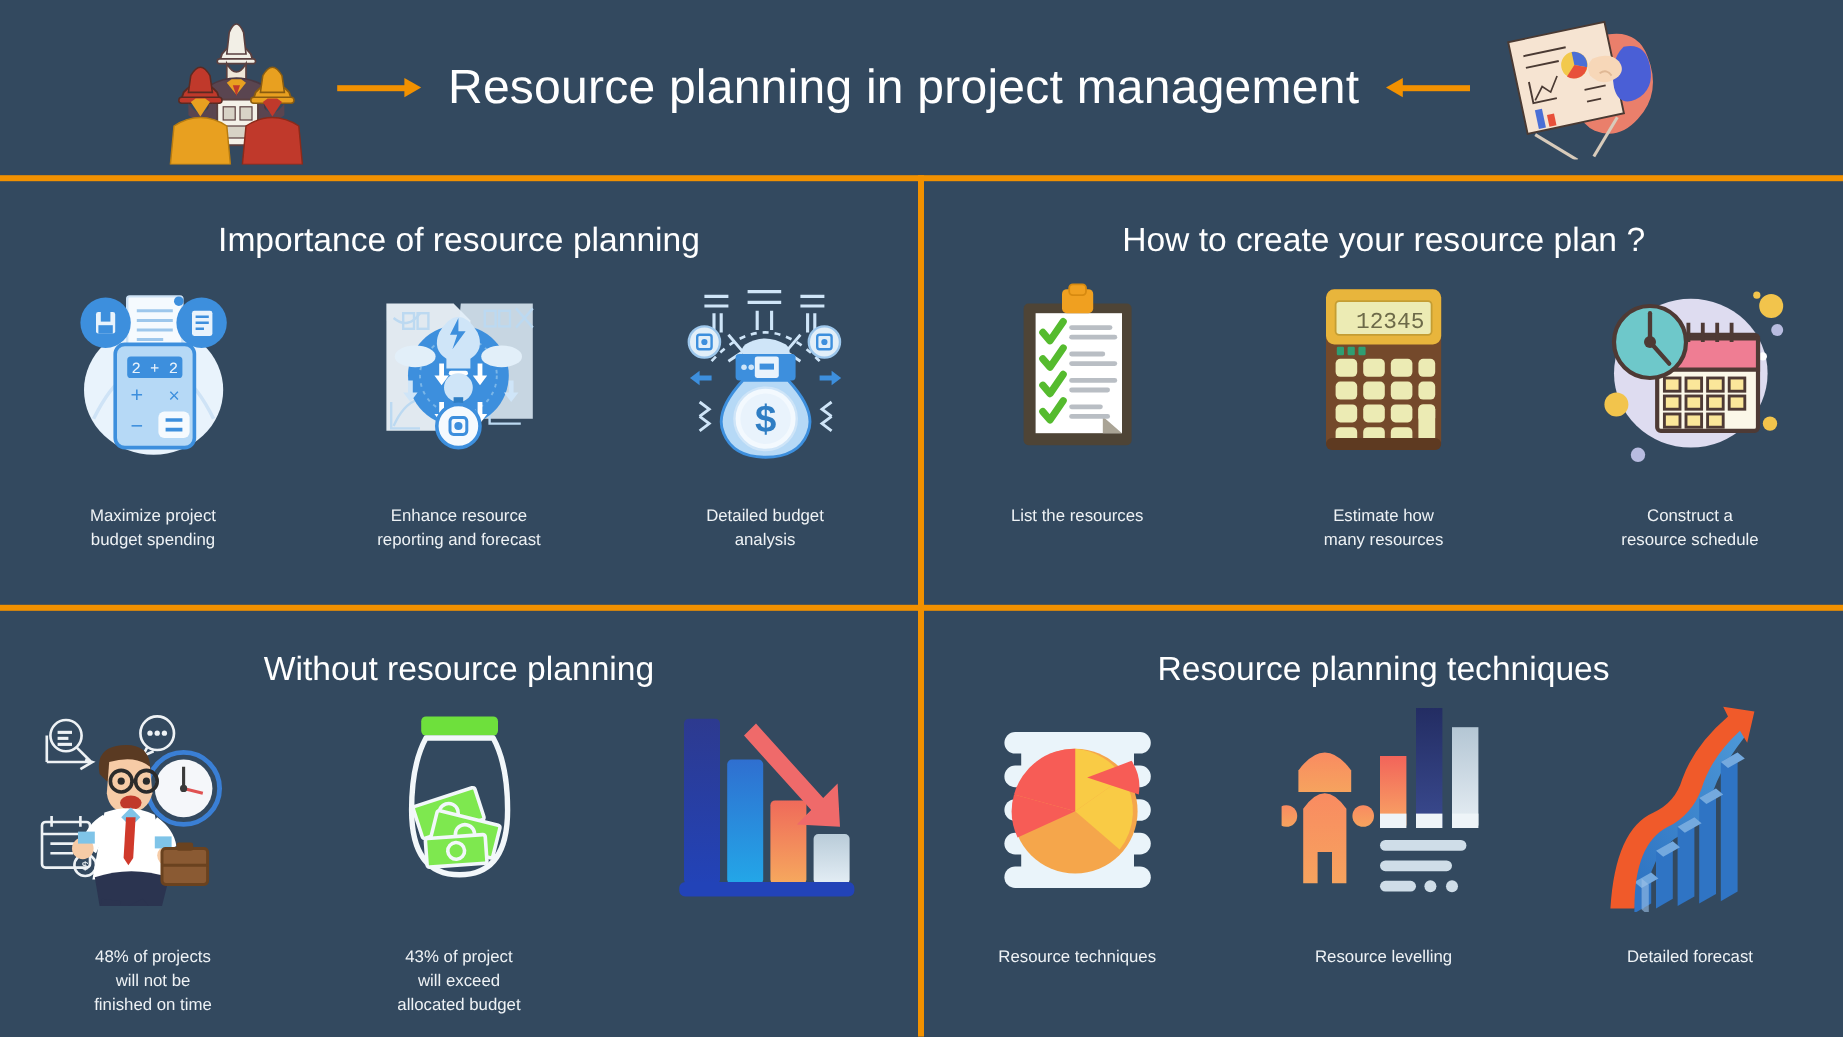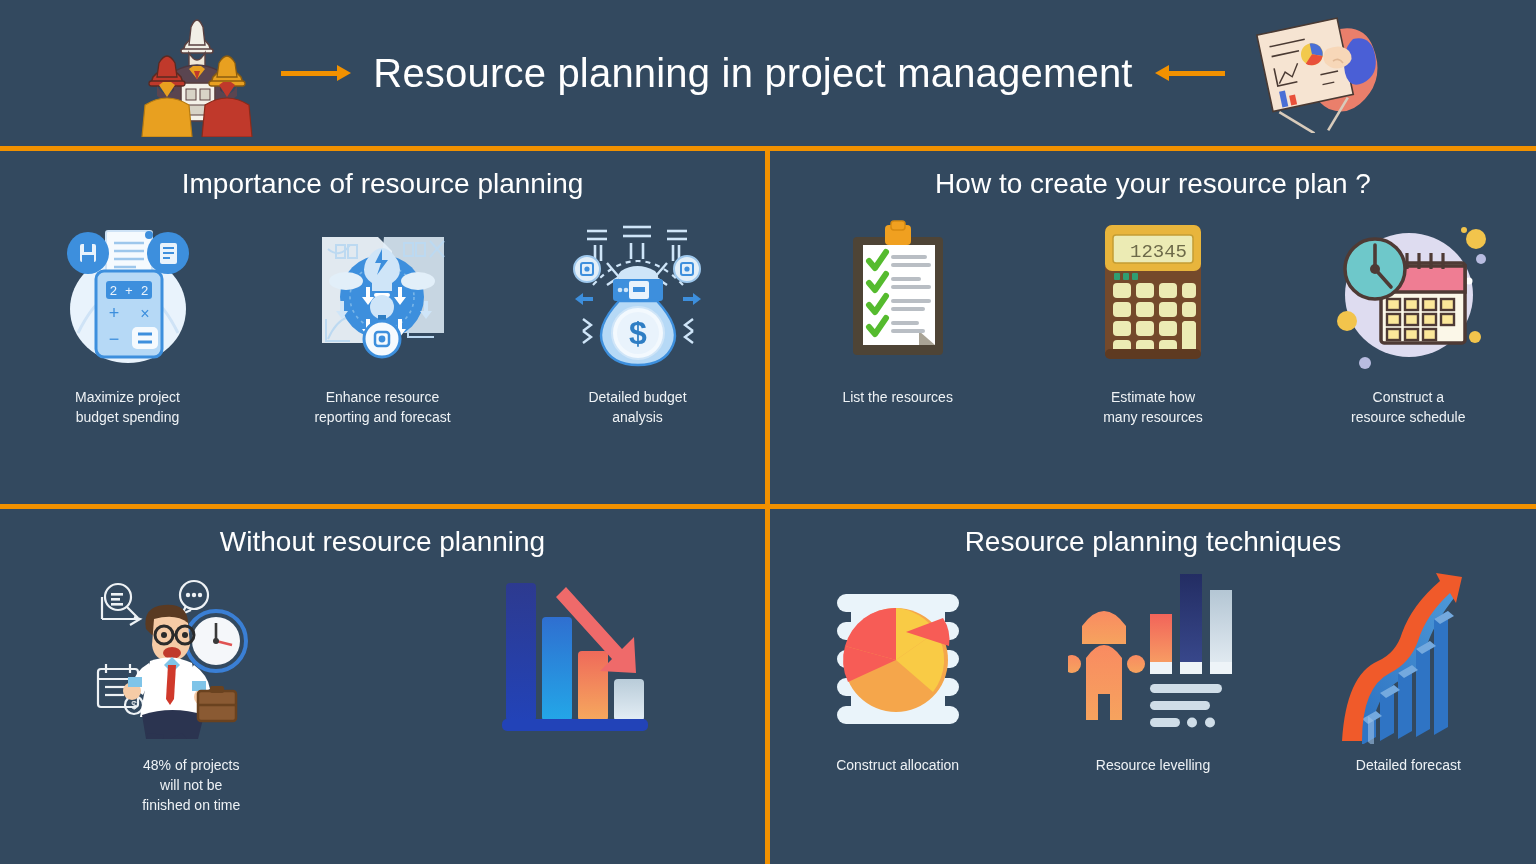--- a/index.html
+++ b/index.html
@@ -69,20 +69,21 @@
     background: #F29100;
   }
   .vline-upper { top: 146px; height: 363px; }
   .vline-lower { top: 504px; height: 360px; }
 
   
   .quad {
     position: absolute;
     display: flex; flex-direction: column;
     align-items: center;
+    margin-top: 16px;
   }
   .q-tl { left: 0;   top: 151px; width: 765px; height: 353px; }
   .q-tr { left: 770px; top: 151px; width: 766px; height: 353px; }
   .q-bl { left: 0;   top: 509px; width: 765px; height: 317px; }
   .q-br { left: 770px; top: 509px; width: 766px; height: 355px; }
 
   .quad-title {
     color: #ffffff;
     font-size: 28px;
     font-weight: 400;
@@ -95,20 +96,21 @@
     display: flex;
     width: 100%;
     justify-content: space-around;
     align-items: flex-start;
     margin-top: 14px;
   }
   .card {
     display: flex; flex-direction: column;
     align-items: center;
     width: 245px;
+    gap: 16px;
   }
   .card-art {
     height: 160px;
     display: flex; align-items: center; justify-content: center;
   }
   .card-label {
     margin-top: 14px;
     color: #eef2f5;
     font-size: 14px;
     line-height: 1.42;
@@ -521,20 +523,43 @@
             <rect x="112" y="118" width="38" height="30" rx="3" fill="#8a5a33" stroke="#6a421f" stroke-width="2.5"></rect>
             <rect x="124" y="113" width="14" height="7" rx="2" fill="#6a421f"></rect>
             <line x1="112" y1="132" x2="150" y2="132" stroke="#6a421f" stroke-width="2.5"></line>
           </svg>
         </div>
         <div class="card-label">48% of projects
 will not be
 finished on time</div>
       </div>
 
+      <div class="card">
+        <div class="card-art">
+          <svg width="120" height="166" viewBox="0 0 120 166">
+            <rect x="28" y="8" width="64" height="16" rx="4" fill="#6ee03c"></rect>
+            <path d="M32 26 h56 q12 22 12 60 q0 54 -40 54 q-40 0 -40 -54 q0 -38 12 -60 z" fill="none" stroke="#f2f7fa" stroke-width="4.5" stroke-linejoin="round"></path>
+            <g transform="rotate(-18 60 94)">
+              <rect x="26" y="72" width="54" height="28" rx="2" fill="#7ee84f" stroke="#f2f7fa" stroke-width="3"></rect>
+              <ellipse cx="53" cy="86" rx="8" ry="8" fill="none" stroke="#f2f7fa" stroke-width="3"></ellipse>
+            </g>
+            <g transform="rotate(14 64 104)">
+              <rect x="38" y="92" width="54" height="28" rx="2" fill="#7ee84f" stroke="#f2f7fa" stroke-width="3"></rect>
+              <ellipse cx="65" cy="106" rx="8" ry="8" fill="none" stroke="#f2f7fa" stroke-width="3"></ellipse>
+            </g>
+            <g transform="rotate(-4 58 118)">
+              <rect x="32" y="108" width="50" height="24" rx="2" fill="#7ee84f" stroke="#f2f7fa" stroke-width="3"></rect>
+              <ellipse cx="57" cy="120" rx="7" ry="7" fill="none" stroke="#f2f7fa" stroke-width="3"></ellipse>
+            </g>
+          </svg>
+        </div>
+        <div class="card-label">43% of project
+will exceed
+allocated budget</div>
+      </div>
 
       <div class="card">
         <div class="card-art">
           <svg width="160" height="166" viewBox="0 0 160 166">
             <defs>
               <linearGradient id="barNavy" x1="0" y1="0" x2="0" y2="1">
                 <stop offset="0%" stop-color="#2d3a8f"></stop>
                   <stop offset="100%" stop-color="#2243b8"></stop>
               </linearGradient>
               <linearGradient id="barBlue" x1="0" y1="0" x2="0" y2="1">
@@ -579,21 +604,21 @@
               <rect x="28" y="20" width="94" height="130"></rect>
             </g>
             <circle cx="73" cy="86" r="52" fill="#f5a64b"></circle>
             <path d="M73 86 L73 34 A52 52 0 0 1 113 58 Z" fill="#f9cb45"></path>
             <path d="M73 86 L113 58 A52 52 0 0 1 110 118 Z" fill="#f9cb45"></path>
             <path d="M73 86 L73 34 A52 52 0 0 0 22 72 Z" fill="#f75c56"></path>
             <path d="M73 86 L22 72 A52 52 0 0 0 25 108 L73 86 Z" fill="#f75c56"></path>
             <path d="M83 58 L120 44 A40 40 0 0 1 126 72 Z" fill="#f75c56"></path>
           </svg>
         </div>
-        <div class="card-label">Construct allocation</div>
+        <div class="card-label">Resource techniques</div>
       </div>
 
       <div class="card">
         <div class="card-art">
           <svg width="170" height="165" viewBox="0 0 170 165">
             <defs>
               <linearGradient id="pOrange" x1="0" y1="0" x2="0" y2="1">
                 <stop offset="0%" stop-color="#f98b61"></stop>
                   <stop offset="100%" stop-color="#f6a35e"></stop>
               </linearGradient>

